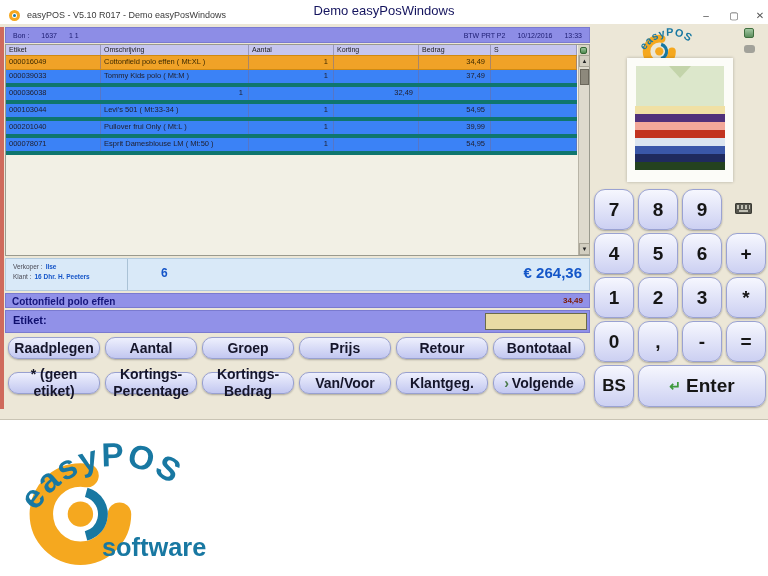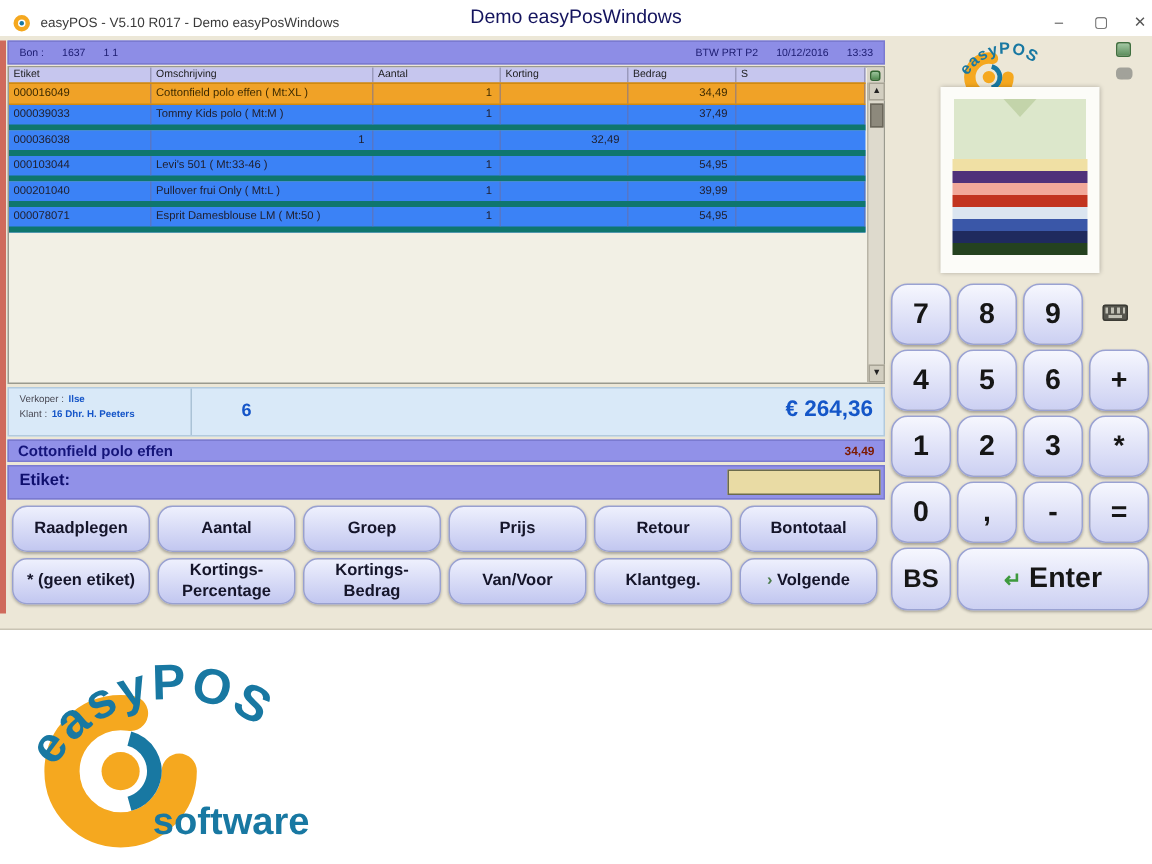--- a/index.html
+++ b/index.html
@@ -52,24 +52,24 @@
 
   
   .selbar{left:5px;top:293px;width:585px;height:15px;background:#9191e8;border:1px solid #7a7ad0;box-sizing:border-box;}
   .sel-name{left:6px;top:2px;font-size:10px;font-weight:bold;color:#15157a;}
   .sel-price{right:6px;top:2px;font-size:8px;font-weight:bold;color:#7c1a00;}
   .etibar{left:5px;top:310px;width:585px;height:23px;background:#9191e8;border:1px solid #7a7ad0;box-sizing:border-box;}
   .eti-label{left:7px;top:3px;font-size:11px;font-weight:bold;color:#0f0f6e;}
   .eti-input{left:479px;top:2px;width:102px;height:17px;background:#e9dba4;border:1px solid #6b6b4c;box-sizing:border-box;}
 
   
-  .fbtn{width:92px;height:31px;border-radius:10px;background:linear-gradient(#eef0fd,#c2c7f0);
+  .fbtn{width:92px;height:22px;border-radius:10px;background:linear-gradient(#eef0fd,#c2c7f0);
     border:1px solid #98a0d0;box-shadow:0 1px 2px rgba(0,0,0,.28);box-sizing:border-box;
     display:flex;align-items:center;justify-content:center;text-align:center;
-    font-size:11px;font-weight:bold;color:#15152a;line-height:1.2;padding:4px 8px;}
+    font-size:14px;font-weight:bold;color:#15152a;line-height:1.2;padding:4px 8px;}
   .frow1{top:337px;} .frow2{top:372px;}
   .fc0{left:8px;} .fc1{left:105px;} .fc2{left:202px;} .fc3{left:299px;} .fc4{left:396px;} .fc5{left:493px;}
   .chev{color:#4a7a4a;margin-right:3px;font-weight:bold;}
 
   
   .panel-icon-green{left:744px;top:28px;width:10px;height:10px;border-radius:2px;
     background:linear-gradient(#a2c8a2,#5d8e5d);border:1px solid #3f6f3f;box-sizing:border-box;}
   .balloon{left:744px;top:45px;width:11px;height:8px;background:#a2a29a;border-radius:3px;}
   .balloon::after{content:"";position:absolute;left:2px;bottom:-3px;border:3px solid transparent;
     border-top-color:#a2a29a;border-left-width:2px;border-right-width:2px;}
@@ -151,21 +151,21 @@
     </div>
     <div class="trow">
       <div class="cell">000036038</div>
       <div class="cell num">1</div>
       <div class="cell num"></div>
       <div class="cell num">32,49</div>
       <div class="cell"></div>
     </div>
     <div class="trow">
       <div class="cell">000103044</div>
-      <div class="cell">Levi's 501  ( Mt:33-46 )</div>
+      <div class="cell">Levi's 501  ( Mt:33-34 )</div>
       <div class="cell num">1</div>
       <div class="cell num"></div>
       <div class="cell num">54,95</div>
       <div class="cell"></div>
     </div>
     <div class="trow">
       <div class="cell">000201040</div>
       <div class="cell">Pullover frui Only  ( Mt:L )</div>
       <div class="cell num">1</div>
       <div class="cell num"></div>

